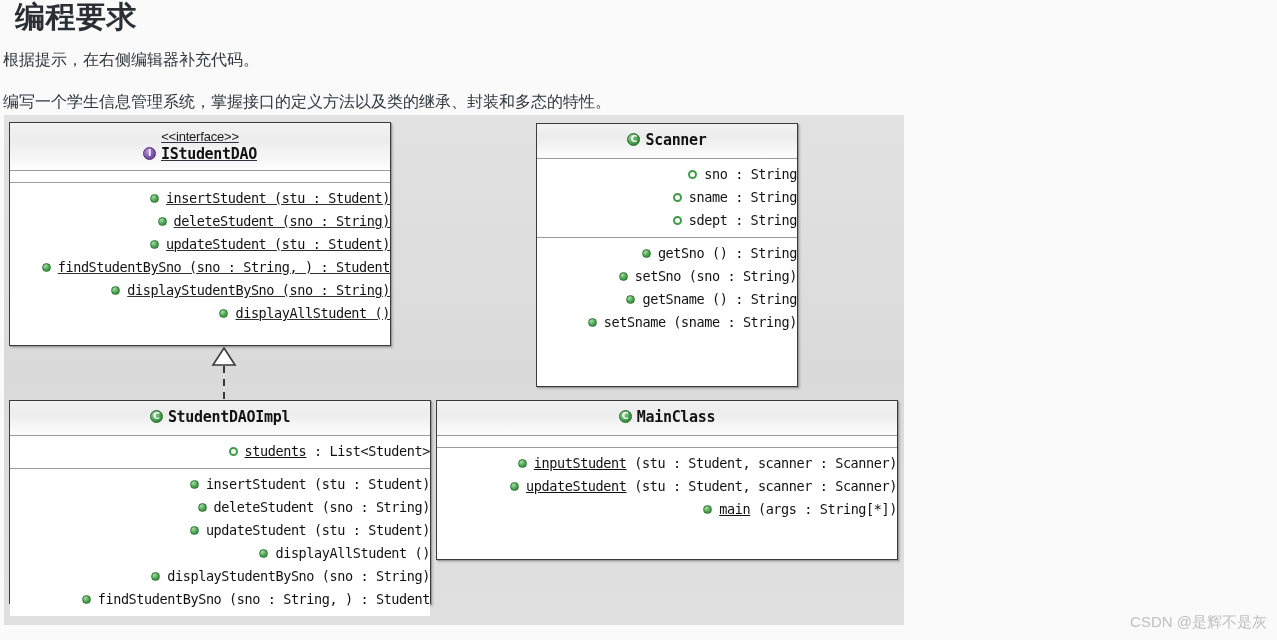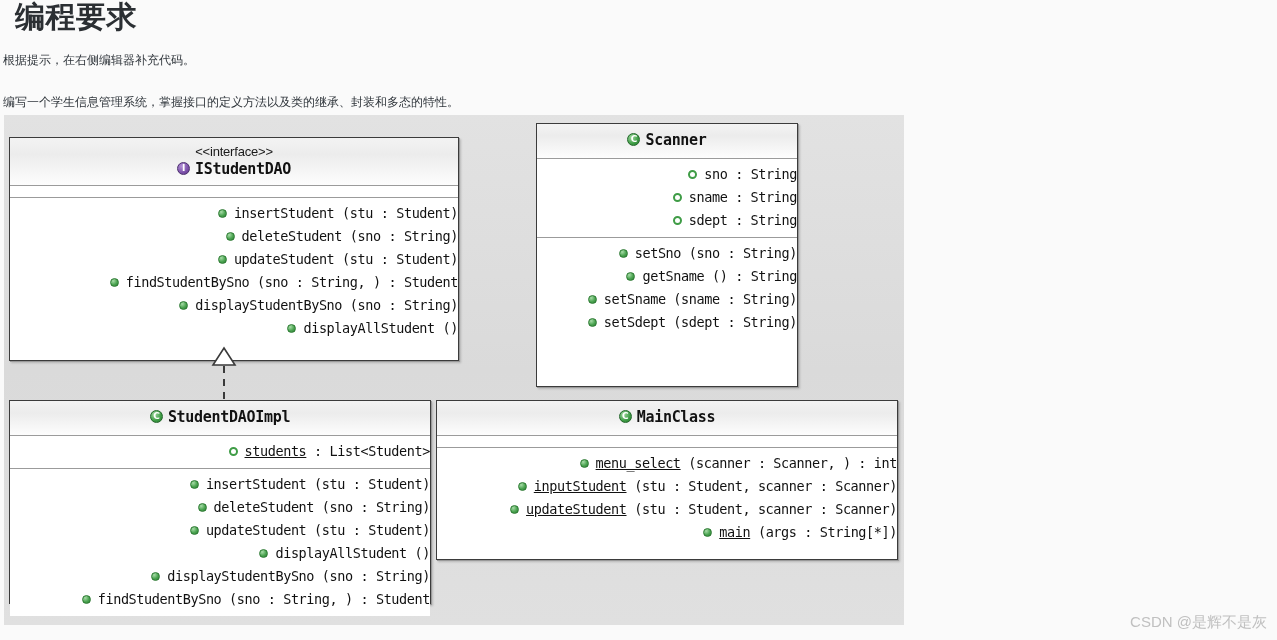--- a/index.html
+++ b/index.html
@@ -23,21 +23,21 @@
     top: 2px;
     font-size: 30px;
     font-weight: bold;
     letter-spacing: 0.5px;
     color: #2b2f33;
     line-height: 30px;
   }
   .para {
     position: absolute;
     left: 3px;
-    font-size: 12px;
+    font-size: 16px;
     line-height: 22px;
     color: #30363c;
     white-space: nowrap;
   }
   .para-1 { top: 49px; }
   .para-2 { top: 91px; }
 
   
   .uml-canvas {
     position: absolute;
@@ -177,21 +177,21 @@
 </style>
 </head>
 <body>
 
 <div class="page-title">编程要求</div>
 <div class="para para-1">根据提示，在右侧编辑器补充代码。</div>
 <div class="para para-2">编写一个学生信息管理系统，掌握接口的定义方法以及类的继承、封装和多态的特性。</div>
 
 <div class="uml-canvas">
 
-  <div class="uml-class" id="box-istudentdao" style="left:5px; top:22px; width:450px; height:224px;">
+  <div class="uml-class" id="box-istudentdao" style="left:5px; top:7px; width:382px; height:224px;text-decoration:underline;">
     <div class="uml-head">
       <div class="stereotype">&lt;&lt;interface&gt;&gt;</div>
       <div class="class-name">
         <span class="ico ico-interface"></span><span class="nm">IStudentDAO</span>
       </div>
     </div>
     <div class="compartment empty"></div>
     <div class="compartment">
       <div class="member"><span class="bullet bullet-method"></span><span>insertStudent (stu : Student)</span></div>
       <div class="member"><span class="bullet bullet-method"></span><span>deleteStudent (sno : String)</span></div>
@@ -207,24 +207,24 @@
       <div class="class-name">
         <span class="ico ico-class"></span><span class="nm">Scanner</span>
       </div>
     </div>
     <div class="compartment">
       <div class="member"><span class="bullet bullet-field"></span><span>sno : String</span></div>
       <div class="member"><span class="bullet bullet-field"></span><span>sname : String</span></div>
       <div class="member"><span class="bullet bullet-field"></span><span>sdept : String</span></div>
     </div>
     <div class="compartment">
+      <div class="member"><span class="bullet bullet-method"></span><span>getSno () : String</span></div>
       <div class="member"><span class="bullet bullet-method"></span><span>setSno (sno : String)</span></div>
       <div class="member"><span class="bullet bullet-method"></span><span>getSname () : String</span></div>
       <div class="member"><span class="bullet bullet-method"></span><span>setSname (sname : String)</span></div>
-      <div class="member"><span class="bullet bullet-method"></span><span>setSdept (sdept : String)</span></div>
     </div>
   </div>
 
   <svg class="tri-svg" style="left:206px; top:231px;" width="28" height="56">
     <polygon points="14,2 25,19 3,19" fill="#ffffff" stroke="#3a3a3a" stroke-width="1.6"></polygon>
     <line x1="14" y1="20" x2="14" y2="56" stroke="#3a3a3a" stroke-width="2" stroke-dasharray="7,6"></line>
   </svg>
 
   <div class="uml-class" id="box-studentdaoimpl" style="left:5px; top:285px; width:422px; height:204px;">
     <div class="uml-head" style="padding-top:7px;padding-bottom:8px;">
@@ -246,21 +246,20 @@
   </div>
 
   <div class="uml-class" id="box-mainclass" style="left:432px; top:285px; width:462px; height:160px;">
     <div class="uml-head" style="padding-top:7px;padding-bottom:8px;">
       <div class="class-name">
         <span class="ico ico-class"></span><span class="nm">MainClass</span>
       </div>
     </div>
     <div class="compartment empty"></div>
     <div class="compartment">
-      <div class="member"><span class="bullet bullet-method"></span><span class="static-name">menu_select</span><span> (scanner : Scanner, ) : int</span></div>
       <div class="member"><span class="bullet bullet-method"></span><span class="static-name">inputStudent</span><span> (stu : Student, scanner : Scanner)</span></div>
       <div class="member"><span class="bullet bullet-method"></span><span class="static-name">updateStudent</span><span> (stu : Student, scanner : Scanner)</span></div>
       <div class="member"><span class="bullet bullet-method"></span><span class="static-name">main</span><span> (args : String[*])</span></div>
     </div>
   </div>
 
 </div>
 
 <div class="watermark">CSDN @是辉不是灰</div>
 

